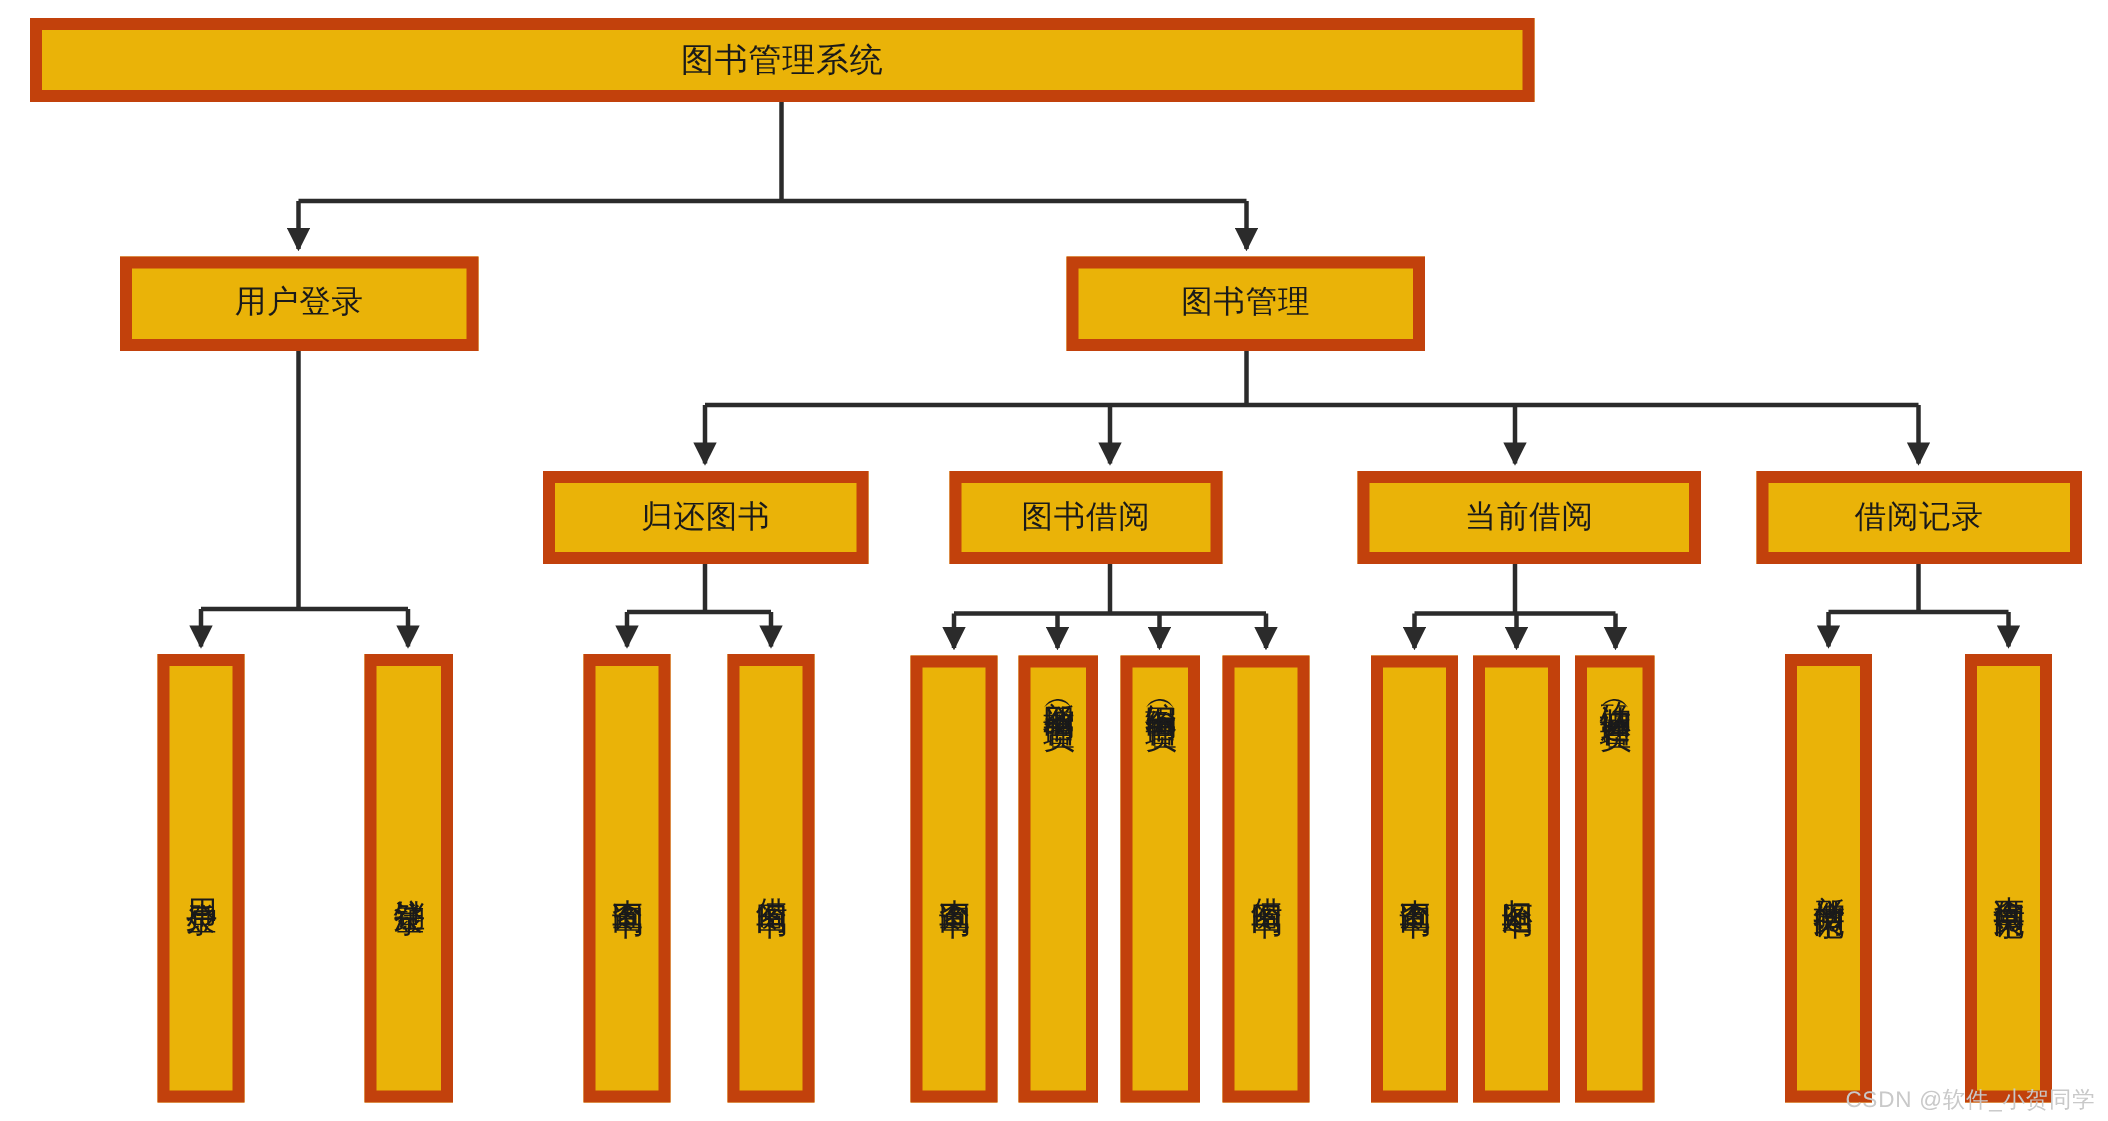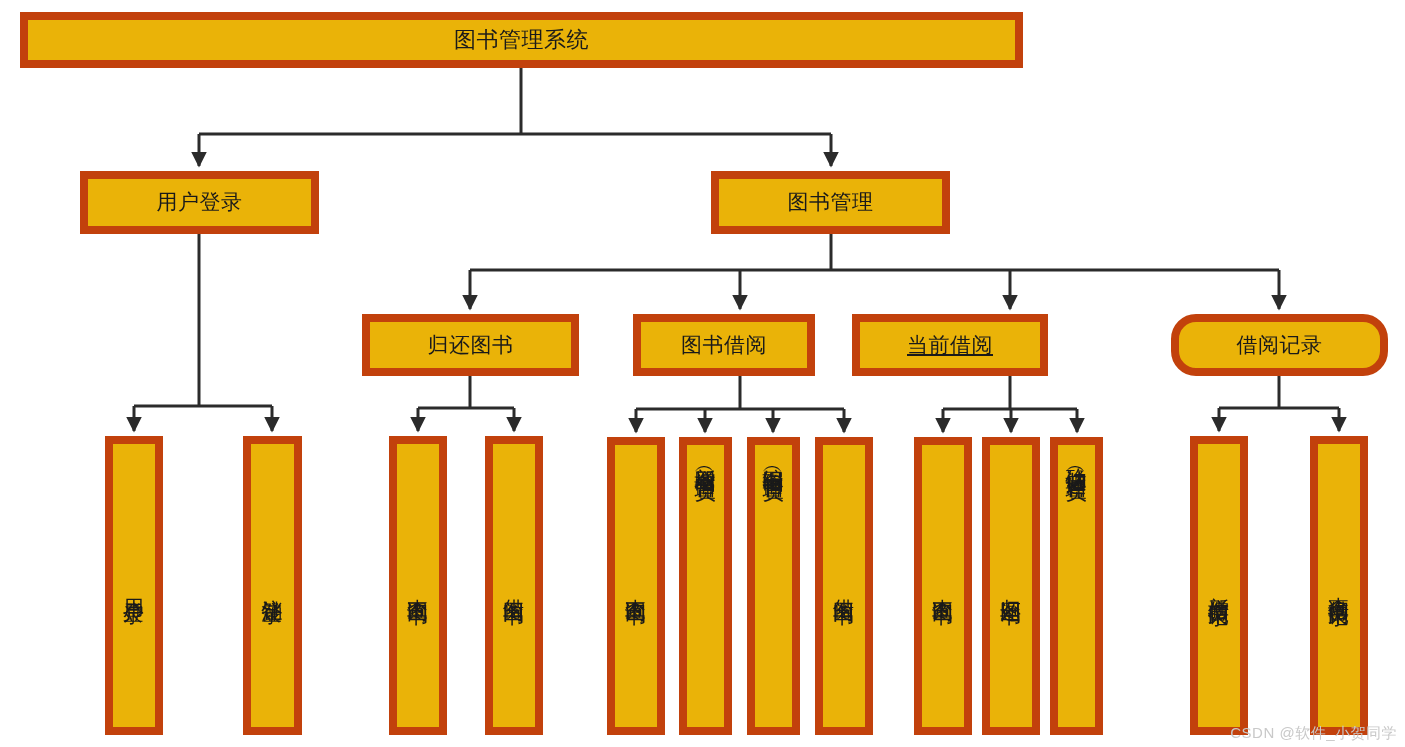--- a/index.html
+++ b/index.html
@@ -141,24 +141,24 @@
   <div class="node horiz" id="node-l1-1" style="left: 711px; top: 171px; width: 239px; height: 63px;">
     <span class="label">图书管理</span>
   </div>
 
   <div class="node horiz" id="node-l2-0" style="left: 362px; top: 314px; width: 217px; height: 62px;">
     <span class="label">归还图书</span>
   </div>
   <div class="node horiz" id="node-l2-1" style="left: 633px; top: 314px; width: 182px; height: 62px;">
     <span class="label">图书借阅</span>
   </div>
-  <div class="node horiz" id="node-l2-2" style="left: 852px; top: 314px; width: 196px; height: 62px; text-decoration: underline;">
+  <div class="node horiz" id="node-l2-2" style="left: 905px; top: 314px; width: 229px; height: 62px;">
     <span class="label">当前借阅</span>
   </div>
-  <div class="node horiz" id="node-l2-3" style="left: 1171px; top: 314px; width: 217px; height: 62px; border-radius: 25px;">
+  <div class="node horiz" id="node-l2-3" style="left: 1171px; top: 314px; width: 217px; height: 62px;">
     <span class="label">借阅记录</span>
   </div>
 
   <div class="node vert mid" id="node-leaf-0" style="left: 105px; top: 436px; width: 58px; height: 299px;">
     <span class="label">用户登录</span>
   </div>
   <div class="node vert mid" id="node-leaf-1" style="left: 243px; top: 436px; width: 59px; height: 299px;">
     <span class="label">注销登录</span>
   </div>
   <div class="node vert mid" id="node-leaf-2" style="left: 389px; top: 436px; width: 58px; height: 299px;">

